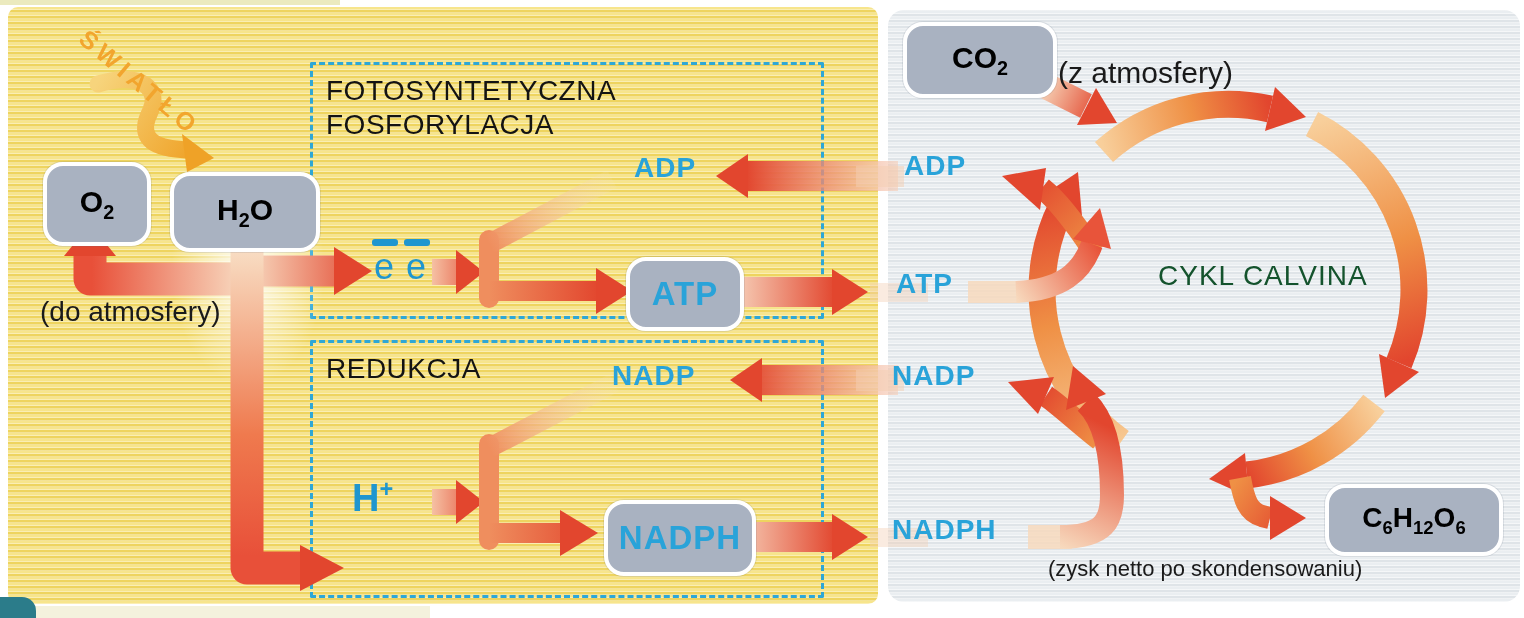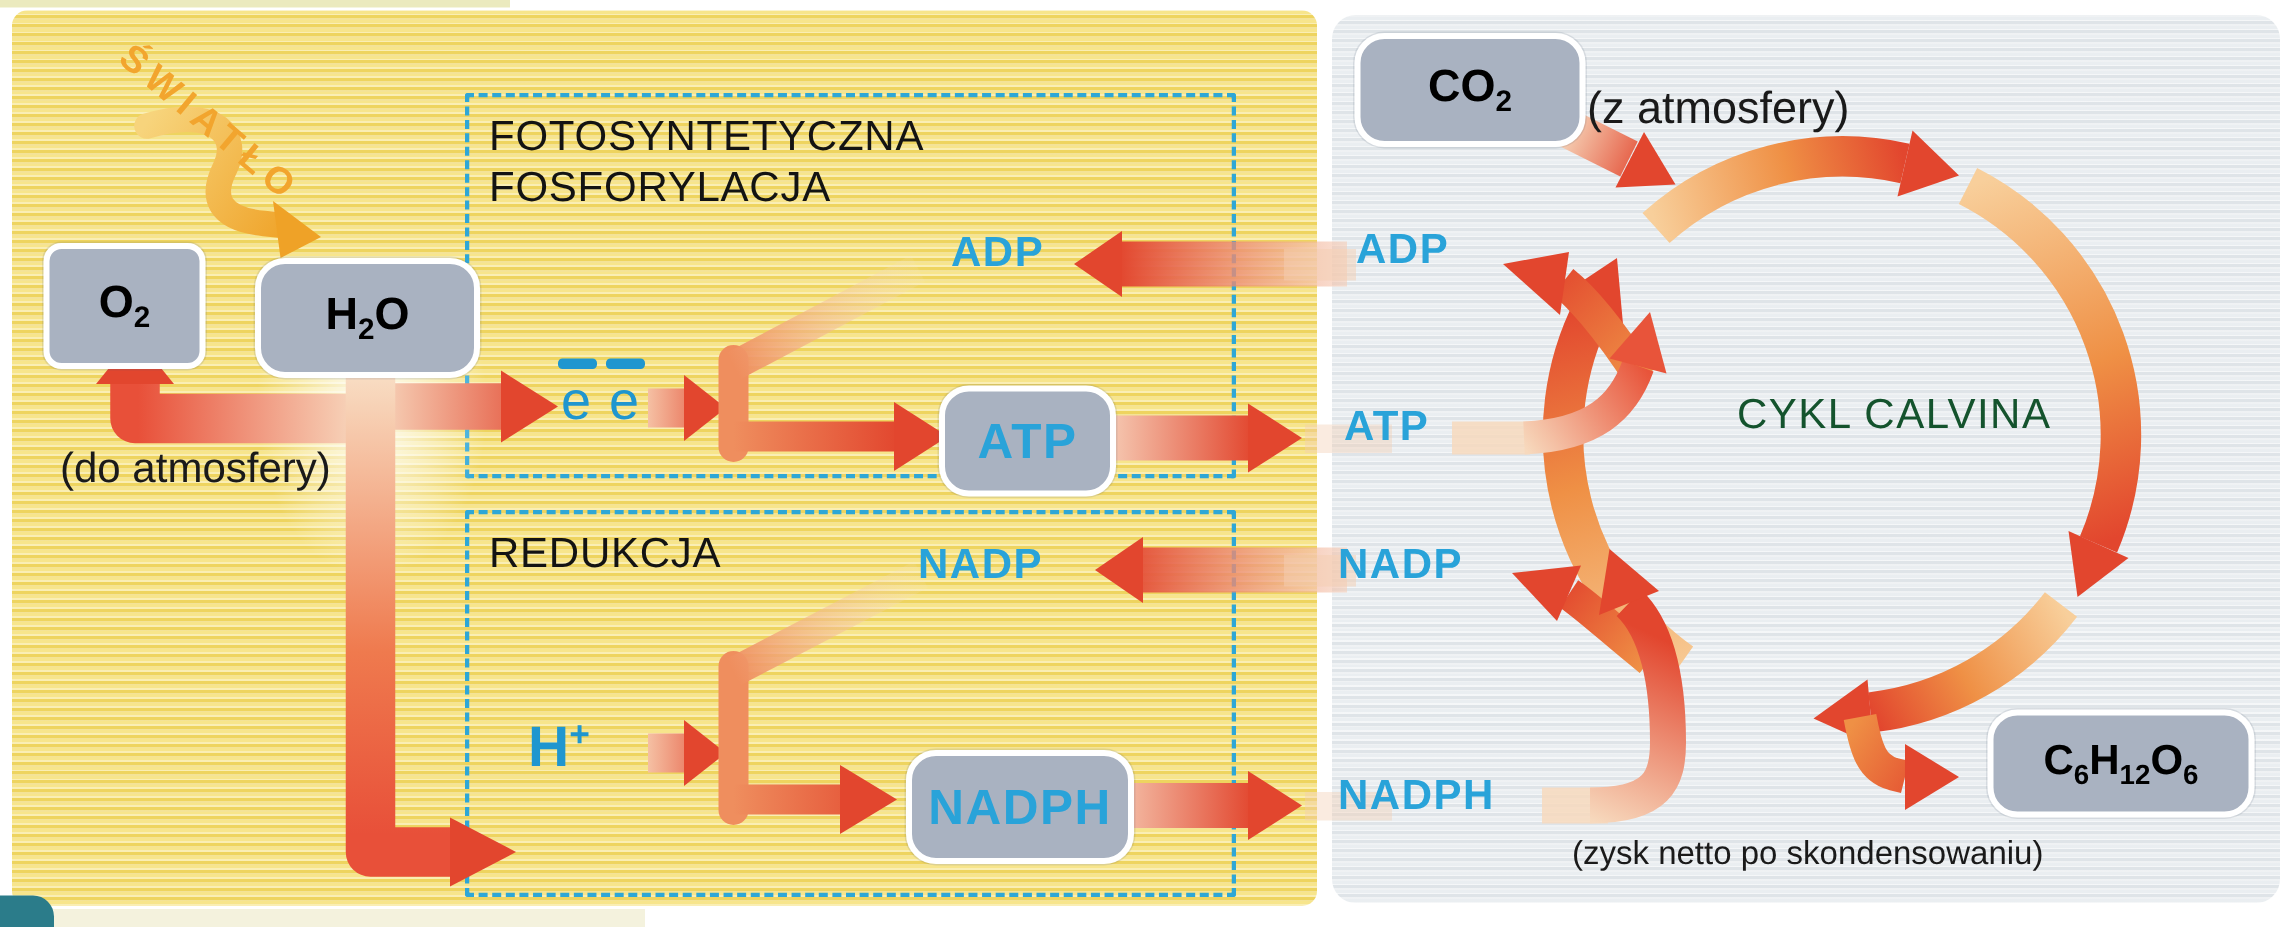--- a/index.html
+++ b/index.html
@@ -37,26 +37,26 @@
     background:radial-gradient(ellipse at 50% 30%, rgba(255,255,255,.95) 0%, rgba(255,255,255,0) 68%);}
 
   .chembox{
     position:absolute;z-index:4;background:#a9b2c1;border:4px solid #ffffff;border-radius:20px;
     display:flex;align-items:center;justify-content:center;
     font-size:30px;color:#000000;box-shadow:0 0 0 1px rgba(90,100,120,.15);font-weight:bold;
   }
   .chembox sub{font-size:66%;}
   .chembox.bluetext{color:#29a3d9;font-weight:bold;font-size:33px;letter-spacing:1px;}
 
-  .box-o2{left:29px;top:162px;width:100px;height:76px;border-radius:12px;}
+  .box-o2{left:43px;top:162px;width:100px;height:76px;}
   .box-h2o{left:170px;top:172px;width:142px;height:72px;}
   .box-atp{left:626px;top:257px;width:110px;height:66px;}
   .box-nadph{left:604px;top:500px;width:144px;height:68px;}
   .box-co2{left:903px;top:22px;width:146px;height:68px;}
-  .box-glucose{left:1325px;top:473px;width:170px;height:64px;font-size:28px;}
+  .box-glucose{left:1325px;top:484px;width:170px;height:64px;font-size:28px;}
 
   .bluelabel{position:absolute;z-index:4;color:#29a3d9;font-weight:bold;font-size:28px;letter-spacing:1px;white-space:nowrap;}
   .lbl-adp-l{left:634px;top:152px;}
   .lbl-nadp-l{left:612px;top:360px;}
   .lbl-adp-r{left:904px;top:150px;}
   .lbl-atp-r{left:896px;top:268px;}
   .lbl-nadp-r{left:892px;top:360px;}
   .lbl-nadph-r{left:892px;top:514px;}
 
   .note{position:absolute;z-index:4;color:#1a1a1a;font-size:28px;white-space:nowrap;}

